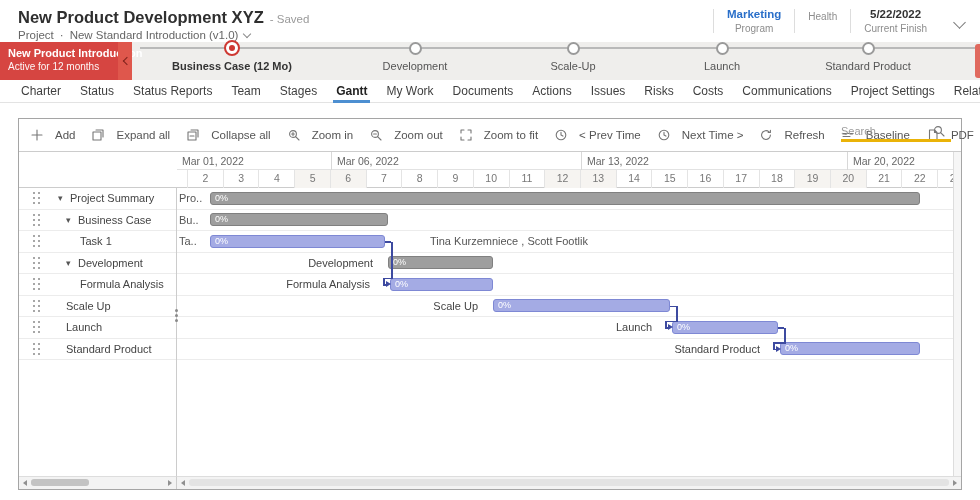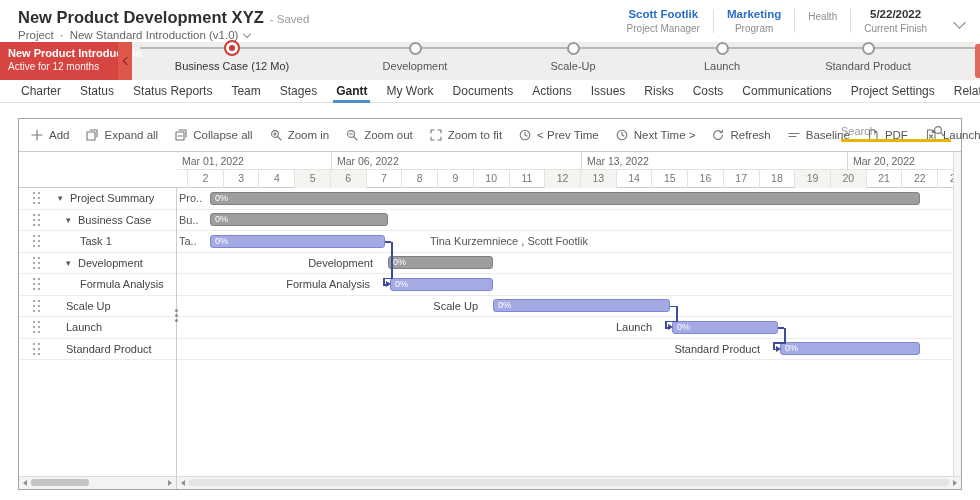--- a/index.html
+++ b/index.html
@@ -34,39 +34,39 @@
   .badge-chev{position:absolute;left:118px;top:0;width:14px;height:38px;background:#df574c;
               display:flex;align-items:center;justify-content:center;cursor:pointer;z-index:3}
   .badge-chev .chev{border-color:#7e211b;margin:0 0 0 3px}
   .stage-line{position:absolute;left:140px;right:0;top:5px;height:2px;background:#b9b9b9}
   .stage-marker{position:absolute;background:#fff;border-radius:50%;z-index:2}
   .stage-marker.inactive{width:13px;height:13px;border:2px solid #9a9a9a;top:0}
   .stage-marker.active{width:16px;height:16px;border:2.5px solid #ce3832;top:-2px;
                        display:flex;align-items:center;justify-content:center}
   .stage-marker.active i{width:6px;height:6px;border-radius:50%;background:#ce3832;display:block}
   .stage-label{position:absolute;top:18px;transform:translateX(-50%);font-size:11px;color:#555;white-space:nowrap}
-  .stage-label.active{font-weight:normal;color:#333}
+  .stage-label.active{font-weight:bold;color:#333}
   .stage-scroll-right{position:absolute;right:0;top:2px;width:5px;height:34px;background:#e0695e;
                       border-radius:3px 0 0 3px;cursor:pointer;z-index:3}
 
   
   .tabs{position:absolute;left:0;top:80px;width:980px;height:23px;border-bottom:1px solid #e3e3e3;
         display:flex;align-items:center;padding-left:18px;gap:13px}
   .tab{font-size:12px;color:#3f3f3f;white-space:nowrap;position:relative;height:100%;
        display:flex;align-items:center;gap:5px;cursor:pointer;padding:0 3px}
   .tab.active{font-weight:bold;color:#222}
   .tab.active::after{content:"";position:absolute;left:0;right:0;bottom:-1px;height:3px;background:#4d8fd1}
 
   
   .card{position:absolute;left:18px;top:118px;width:944px;height:372px;border:1px solid #a5a5a5;background:#fff}
 
   
   .toolbar{position:absolute;left:0;top:0;width:100%;height:33px;border-bottom:1px solid #ccc;
            display:flex;align-items:center;padding-left:12px;gap:17px}
-  .tbtn{display:flex;align-items:flex-end;gap:6px;font-size:11.5px;color:#555;white-space:nowrap;cursor:pointer}
+  .tbtn{display:flex;align-items:flex-end;gap:12px;font-size:11.5px;color:#555;white-space:nowrap;cursor:pointer}
   .icon{display:inline-flex}
   .icon svg{width:12px;height:12px;stroke:#767676;fill:none;stroke-width:1.1;stroke-linecap:round;stroke-linejoin:round}
   .search{position:absolute;right:10px;top:6px;width:110px;border-bottom:3px solid #eab308;
           display:flex;align-items:center;padding-bottom:2px}
   .search input{border:none;outline:none;font-size:11px;width:92px;color:#555;background:transparent;
           font-family:"Liberation Sans",sans-serif}
   .search input::placeholder{color:#9a9a9a}
 
   
   .grid-header{position:absolute;top:33px;left:0;right:0;height:36px;border-bottom:1px solid #ccc}
@@ -120,24 +120,20 @@
   <div class="title-wrap">
     <h1 class="title">New Product Development XYZ</h1><span class="saved">- Saved</span>
   </div>
   <div class="breadcrumb">
     <span>Project</span>
     <span>·</span>
     <span>New Standard Introduction (v1.0)</span>
     <span class="chev"></span>
   </div>
   <div class="header-info" id="header-info">
-      <div class="info-item">
-        <div class="info-value link">Scott Footlik</div>
-        <div class="info-label">Project Manager</div>
-      </div>
       <span class="info-divider"></span>
       <div class="info-item">
         <div class="info-value link">Marketing</div>
         <div class="info-label">Program</div>
       </div>
       <span class="info-divider"></span>
       <div class="info-item"><span class="health-dot" style="background: rgb(43, 166, 43);"></span><div class="info-label">Health</div></div>
       <span class="info-divider"></span>
       <div class="info-item">
         <div class="info-value">5/22/2022</div>

